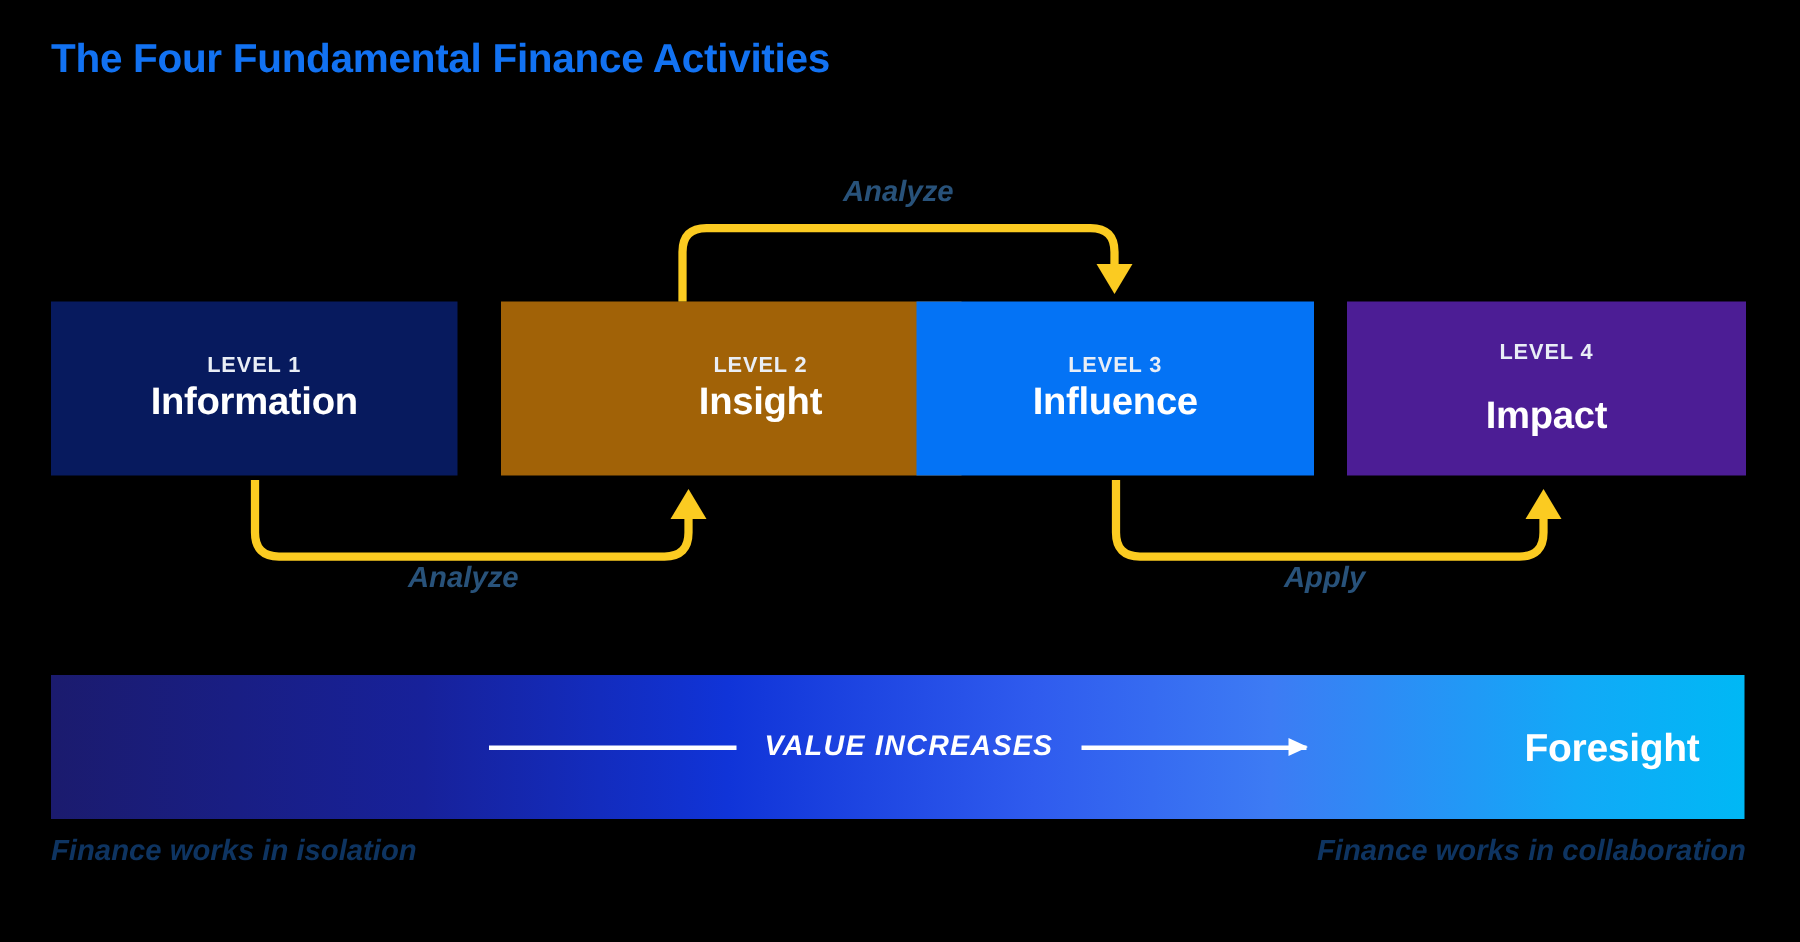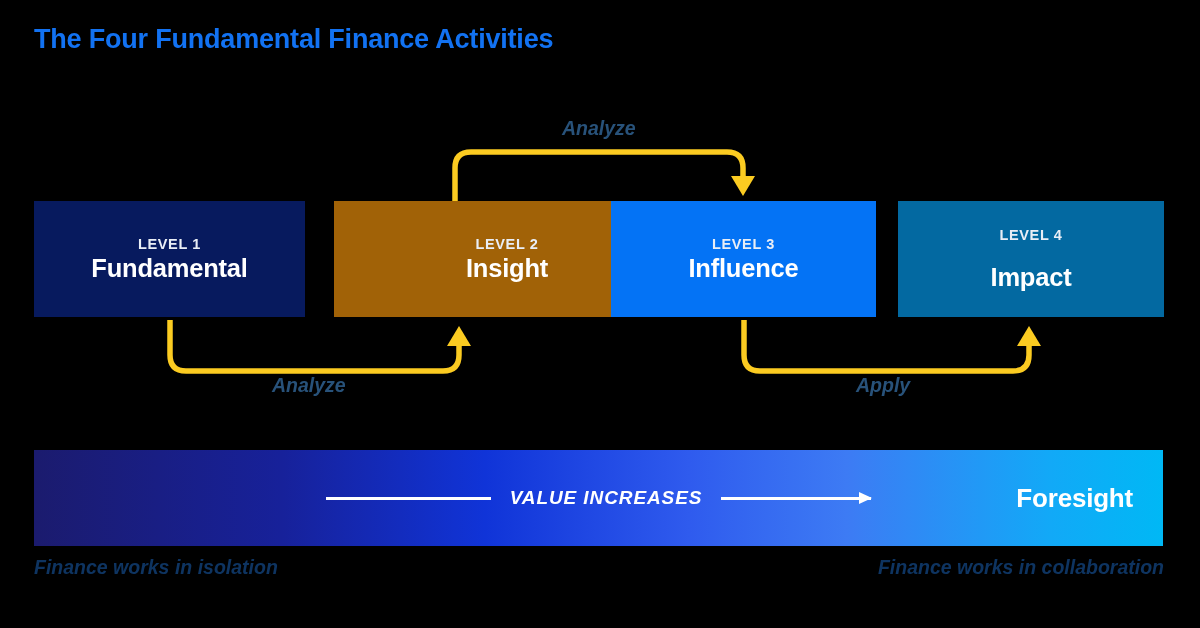--- a/index.html
+++ b/index.html
@@ -55,21 +55,21 @@
   .level-title {
     font-size: 25.5px;
     font-weight: bold;
     letter-spacing: -0.2px;
     color: #FFFFFF;
   }
 
   .lv1 { left: 0px;   width: 271px; background: #071A5E; }
   .lv2 { left: 300px; width: 268px; background: #a16207; padding-left: 39px; }
   .lv3 { left: 577px; width: 265px; background: #0473F5; }
-  .lv4 { left: 864px; width: 266px; background: #0369a1; gap: 18px; }
+  .lv4 { left: 864px; width: 266px; background: #4c1d95; gap: 18px; }
 
   
   #flow-arrows {
     position: absolute;
     left: 0;
     top: 0;
     width: 1200px;
     height: 628px;
     pointer-events: none;
   }
@@ -174,21 +174,21 @@
 </style>
 </head>
 <body>
 
 <div id="page-title">The Four Fundamental Finance Activities</div>
 
 <div id="levels">
 
   <div class="level-box lv1">
     <div class="level-kicker">LEVEL 1</div>
-    <div class="level-title">Fundamental</div>
+    <div class="level-title">Information</div>
   </div>
 
   <div class="level-box lv2">
     <div class="level-kicker">LEVEL 2</div>
     <div class="level-title">Insight</div>
   </div>
 
   <div class="level-box lv3">
     <div class="level-kicker">LEVEL 3</div>
     <div class="level-title">Influence</div>

